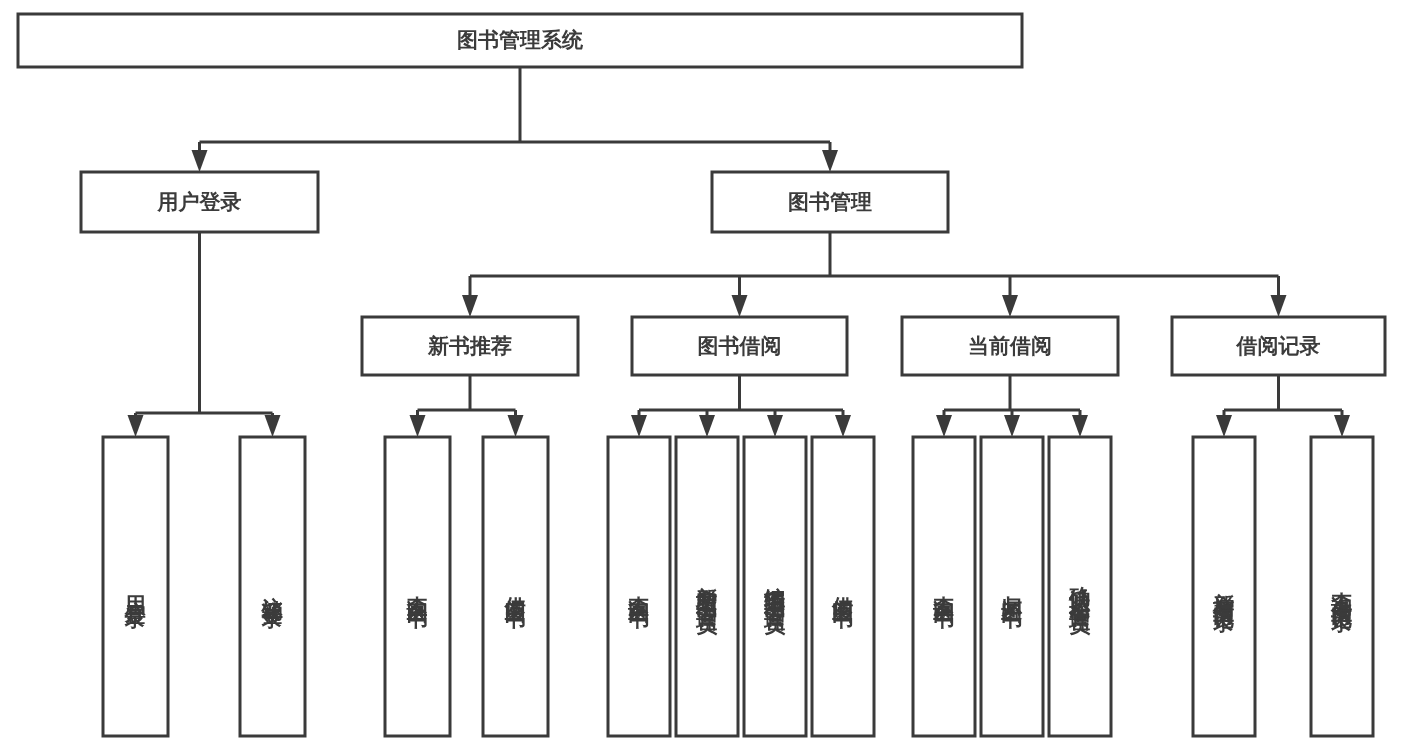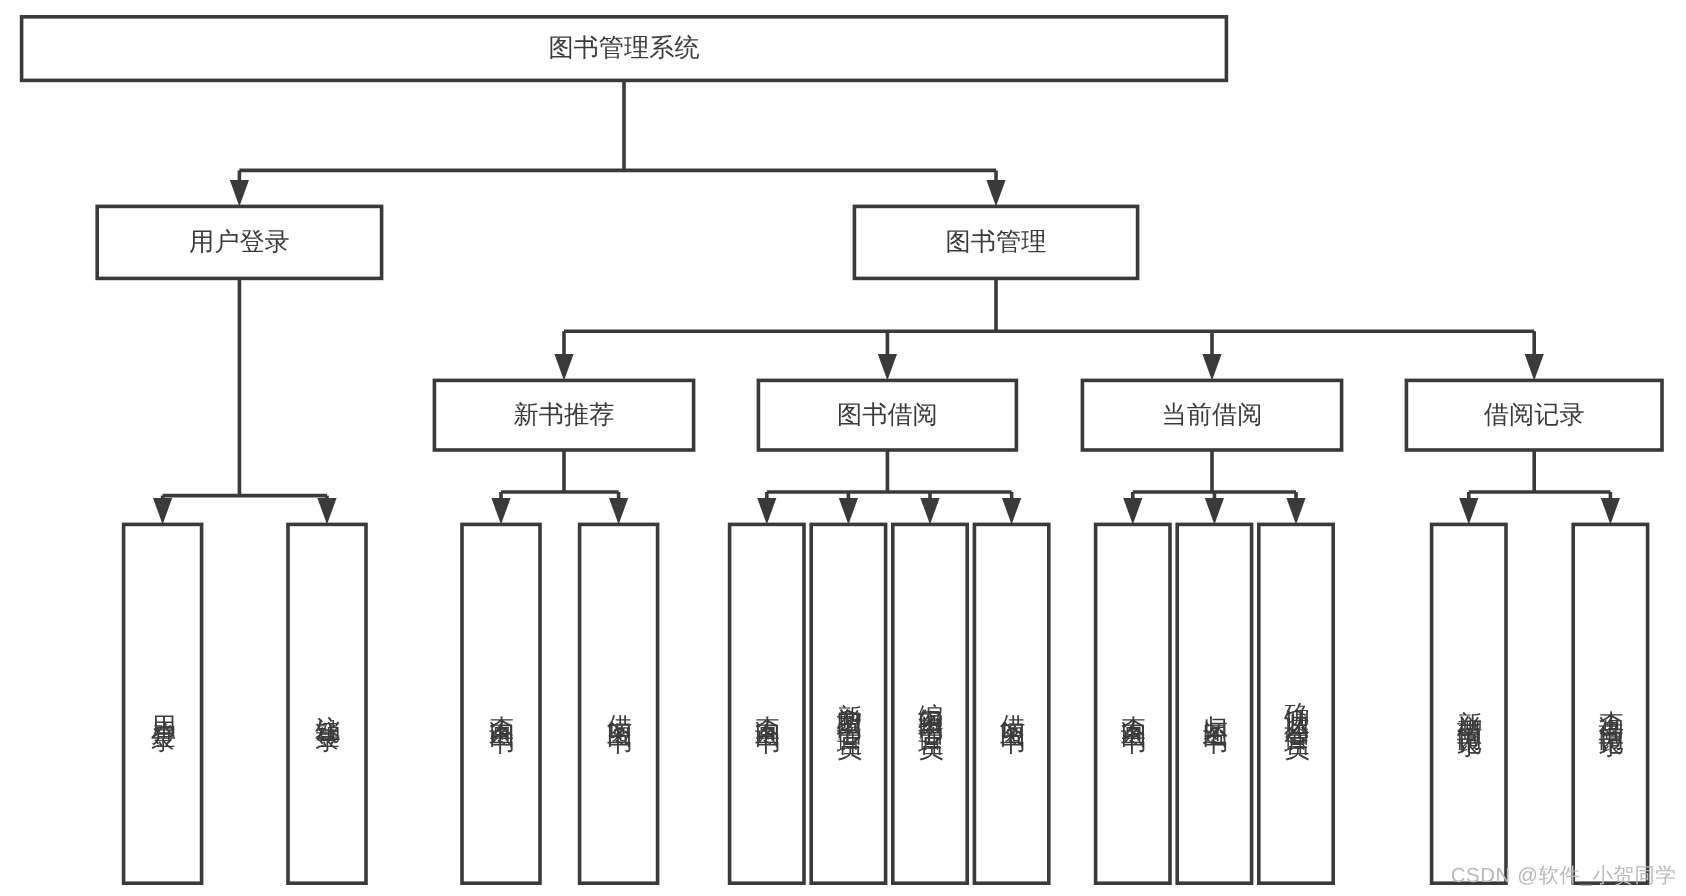--- a/index.html
+++ b/index.html
@@ -12,20 +12,21 @@
     width: 1405px;
     height: 747px;
     font-family: "Liberation Sans", "DejaVu Sans", sans-serif;
     overflow: hidden;
     position: relative;
   }
   #diagram-root {
     position: relative;
     width: 1405px;
     height: 747px;
+    font-weight: bold;
   }
   svg.diagram-canvas {
     position: absolute;
     top: 0;
     left: 0;
     width: 1405px;
     height: 747px;
     display: block;
   }
   .node-box {
@@ -158,21 +159,20 @@
         <rect x="744" y="437" width="62" height="299" class="node-box"></rect>
         <rect x="812" y="437" width="62" height="299" class="node-box"></rect>
         <rect x="913" y="437" width="62" height="299" class="node-box"></rect>
         <rect x="981" y="437" width="62" height="299" class="node-box"></rect>
         <rect x="1049" y="437" width="62" height="299" class="node-box"></rect>
         <rect x="1193" y="437" width="62" height="299" class="node-box"></rect>
         <rect x="1311" y="437" width="62" height="299" class="node-box"></rect>
       </g>
     </svg>
 
-  <div class="watermark">CSDN @软件_小贺同学</div>
 
 <div class="node-label-v" style="left: 103px; top: 437px; width: 65px; height: 299px; display: flex; align-items: center; justify-content: center;">用户登录</div>
     <div class="node-label-v" style="left: 240px; top: 437px; width: 65px; height: 299px; display: flex; align-items: center; justify-content: center;">注销登录</div>
     <div class="node-label-v" style="left: 385px; top: 437px; width: 65px; height: 299px; display: flex; align-items: center; justify-content: center;">查询图书</div>
     <div class="node-label-v" style="left: 483px; top: 437px; width: 65px; height: 299px; display: flex; align-items: center; justify-content: center;">借阅图书</div>
     <div class="node-label-v" style="left: 608px; top: 437px; width: 62px; height: 299px; display: flex; align-items: center; justify-content: center;">查询图书</div>
     <div class="node-label-v" style="left: 676px; top: 437px; width: 62px; height: 299px; display: flex; align-items: center; justify-content: center;">新增图书（管理员）</div>
     <div class="node-label-v" style="left: 744px; top: 437px; width: 62px; height: 299px; display: flex; align-items: center; justify-content: center;">编辑图书（管理员）</div>
     <div class="node-label-v" style="left: 812px; top: 437px; width: 62px; height: 299px; display: flex; align-items: center; justify-content: center;">借阅图书</div>
     <div class="node-label-v" style="left: 913px; top: 437px; width: 62px; height: 299px; display: flex; align-items: center; justify-content: center;">查询图书</div>

